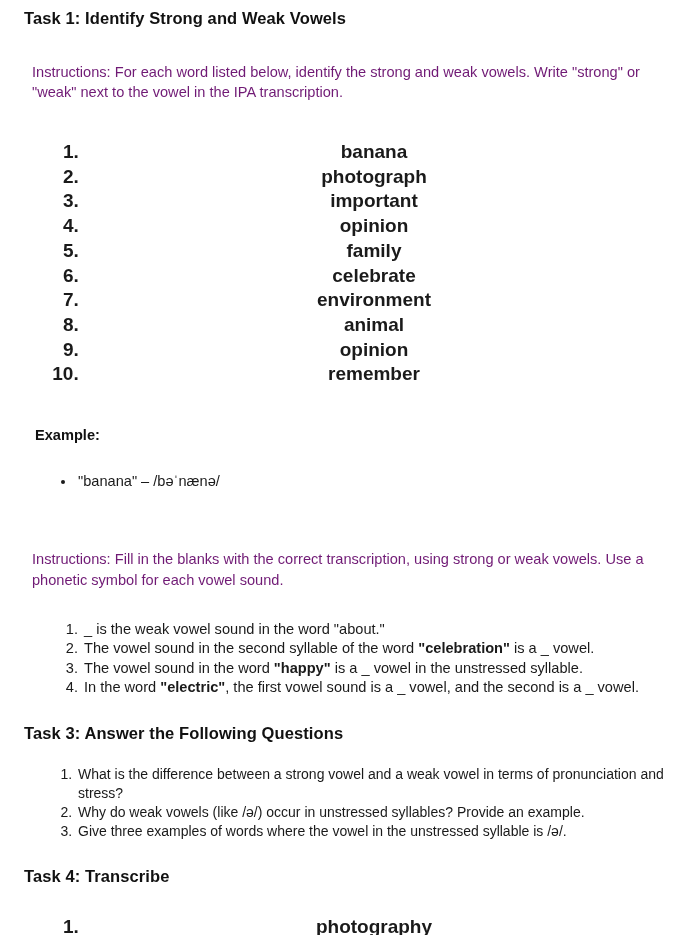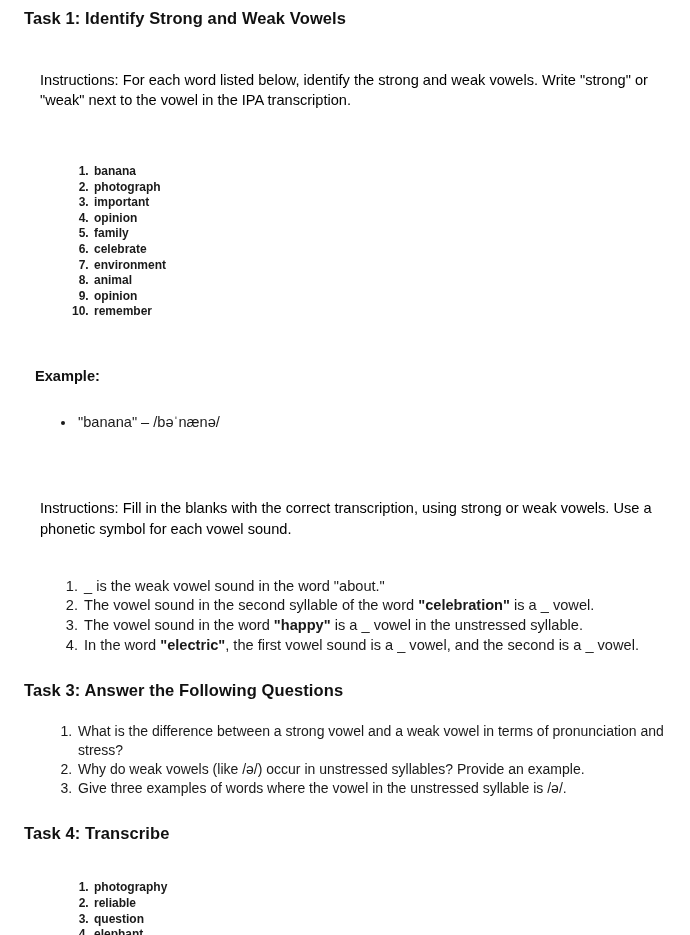--- a/index.html
+++ b/index.html
@@ -24,34 +24,35 @@
     font-size: 16.5px;
     font-weight: bold;
     line-height: 1.25;
     margin: 0;
     color: #111111;
     letter-spacing: 0.1px;
   }
   p.instructions {
     font-size: 14.6px;
     line-height: 1.42;
-    margin: 16px;
-    color: #000000;
+    margin: 8px;
+    color: #701a75;
     max-width: 640px;
   }
   .gap-md { height: 17px; }
   .gap-lg { height: 21px; }
   .gap-xl { height: 25px; }
 
   ol.word-list {
-    margin: 16px;
+    margin: 8px;
     padding-left: 52px;
-    font-size: 12px;
+    font-size: 19px;
     line-height: 1.30;
     list-style-type: decimal;
+    text-align: center;
   }
   ol.word-list > li {
     font-weight: bold;
     padding-left: 2px;
   }
   ol.word-list > li > span {
     font-weight: bold;
   }
 
   p.example-label {

